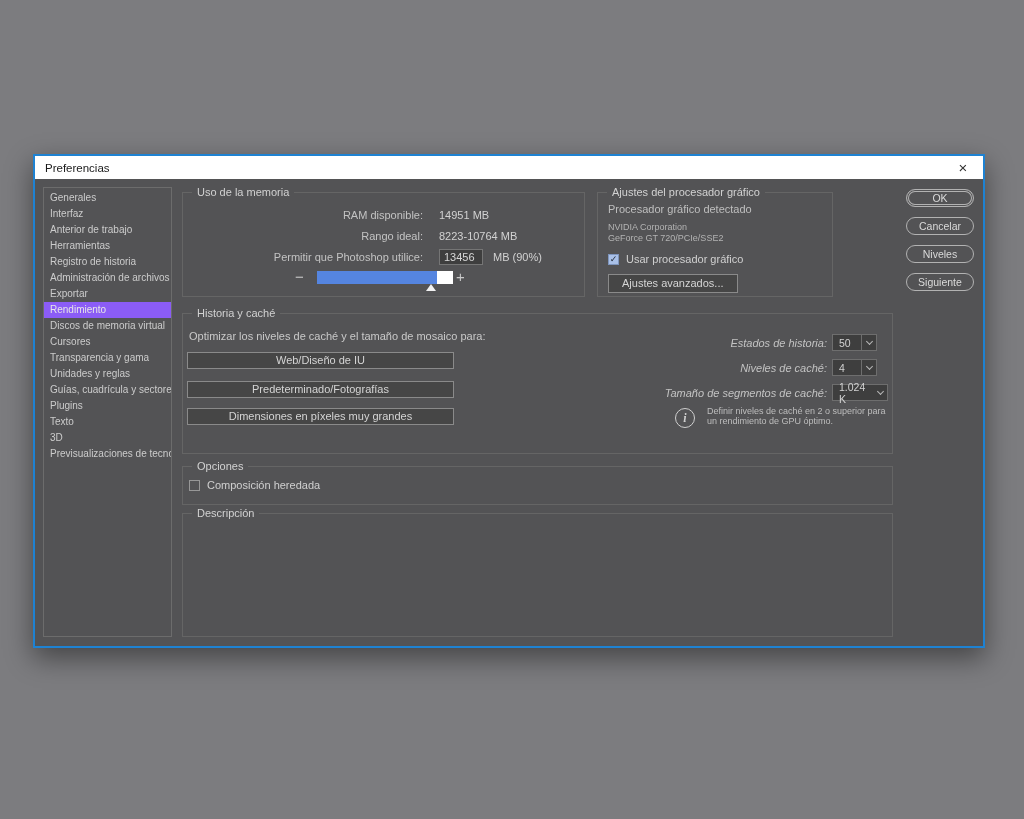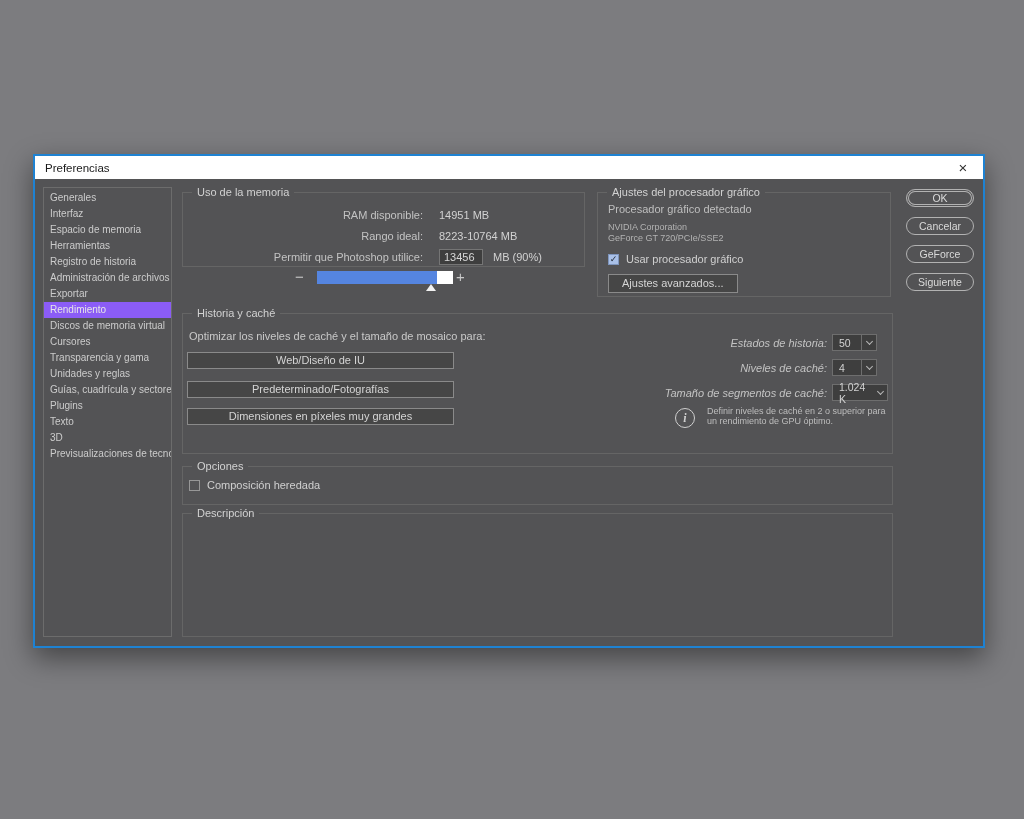--- a/index.html
+++ b/index.html
@@ -37,22 +37,22 @@
   }
   .side-item.selected { background:#8b5cf6; color:#e6e6e6; }
 
   
   .group { position:absolute; border:1px solid #656565; }
   .group-title {
     position:absolute; top:-7px; left:9px; padding:0 5px;
     background:#535355; font-size:11px; color:#d2d2d2; white-space:nowrap;
   }
 
-  .grp-memory { left:147px; top:13px; width:403px; height:75px; }
-  .grp-gpu    { left:562px; top:13px; width:294px; height:105px; }
+  .grp-memory { left:147px; top:13px; width:403px; height:105px; }
+  .grp-gpu    { left:562px; top:13px; width:236px; height:105px; }
   .grp-hist   { left:147px; top:134px; width:711px; height:141px; }
   .grp-opts   { left:147px; top:287px; width:711px; height:39px; }
   .grp-desc   { left:147px; top:334px; width:711px; height:124px; }
 
   
   .mem-rows { padding-top:12px; }
   .mem-row { display:flex; align-items:center; height:19px; margin-bottom:2px; }
   .mem-label { width:240px; text-align:right; font-size:11px; color:#c3c3c3; }
   .mem-value { margin-left:16px; font-size:11px; color:#d2d2d2; }
   .mem-input {
@@ -165,21 +165,21 @@
   <div class="titlebar">
     <span class="titlebar-text">Preferencias</span>
     <span class="close-btn">×</span>
   </div>
 
   <div class="content">
 
     <div class="sidebar">
       <div class="side-item">Generales</div>
       <div class="side-item">Interfaz</div>
-      <div class="side-item">Espacio de memoria</div>
+      <div class="side-item">Anterior de trabajo</div>
       <div class="side-item">Herramientas</div>
       <div class="side-item">Registro de historia</div>
       <div class="side-item">Administración de archivos</div>
       <div class="side-item">Exportar</div>
       <div class="side-item selected">Rendimiento</div>
       <div class="side-item">Discos de memoria virtual</div>
       <div class="side-item">Cursores</div>
       <div class="side-item">Transparencia y gama</div>
       <div class="side-item">Unidades y reglas</div>
       <div class="side-item">Guías, cuadrícula y sectores</div>
@@ -280,18 +280,18 @@
       </div>
     </div>
 
     <div class="group grp-desc">
       <span class="group-title">Descripción</span>
     </div>
 
     <div class="btn-col">
       <div class="pill default">OK</div>
       <div class="pill">Cancelar</div>
-      <div class="pill">GeForce</div>
+      <div class="pill">Niveles</div>
       <div class="pill">Siguiente</div>
     </div>
 
   </div>
 </div>
 
 </body></html>

